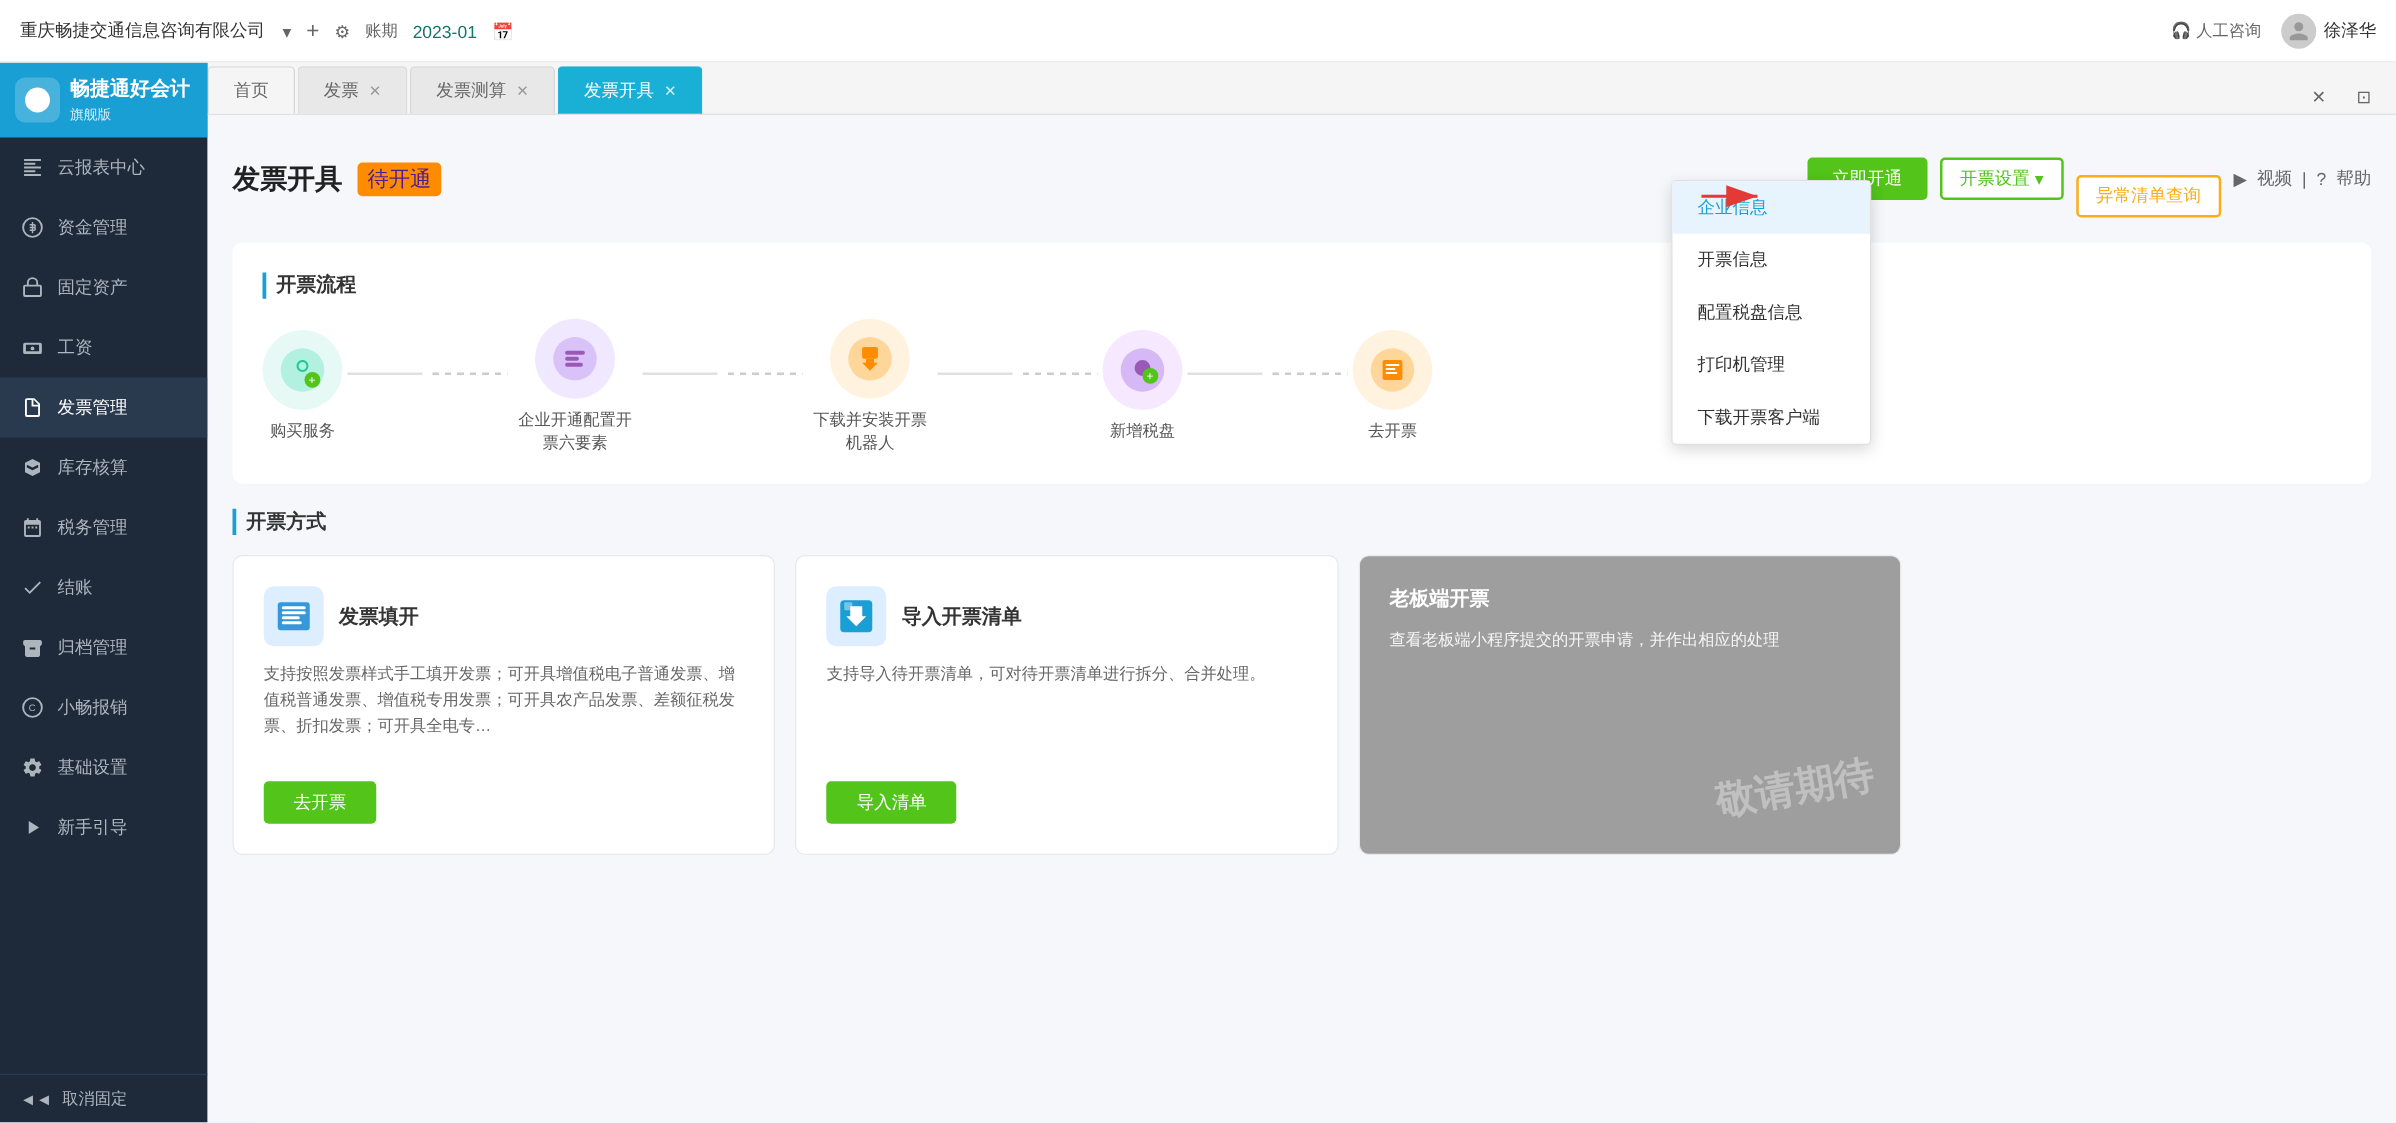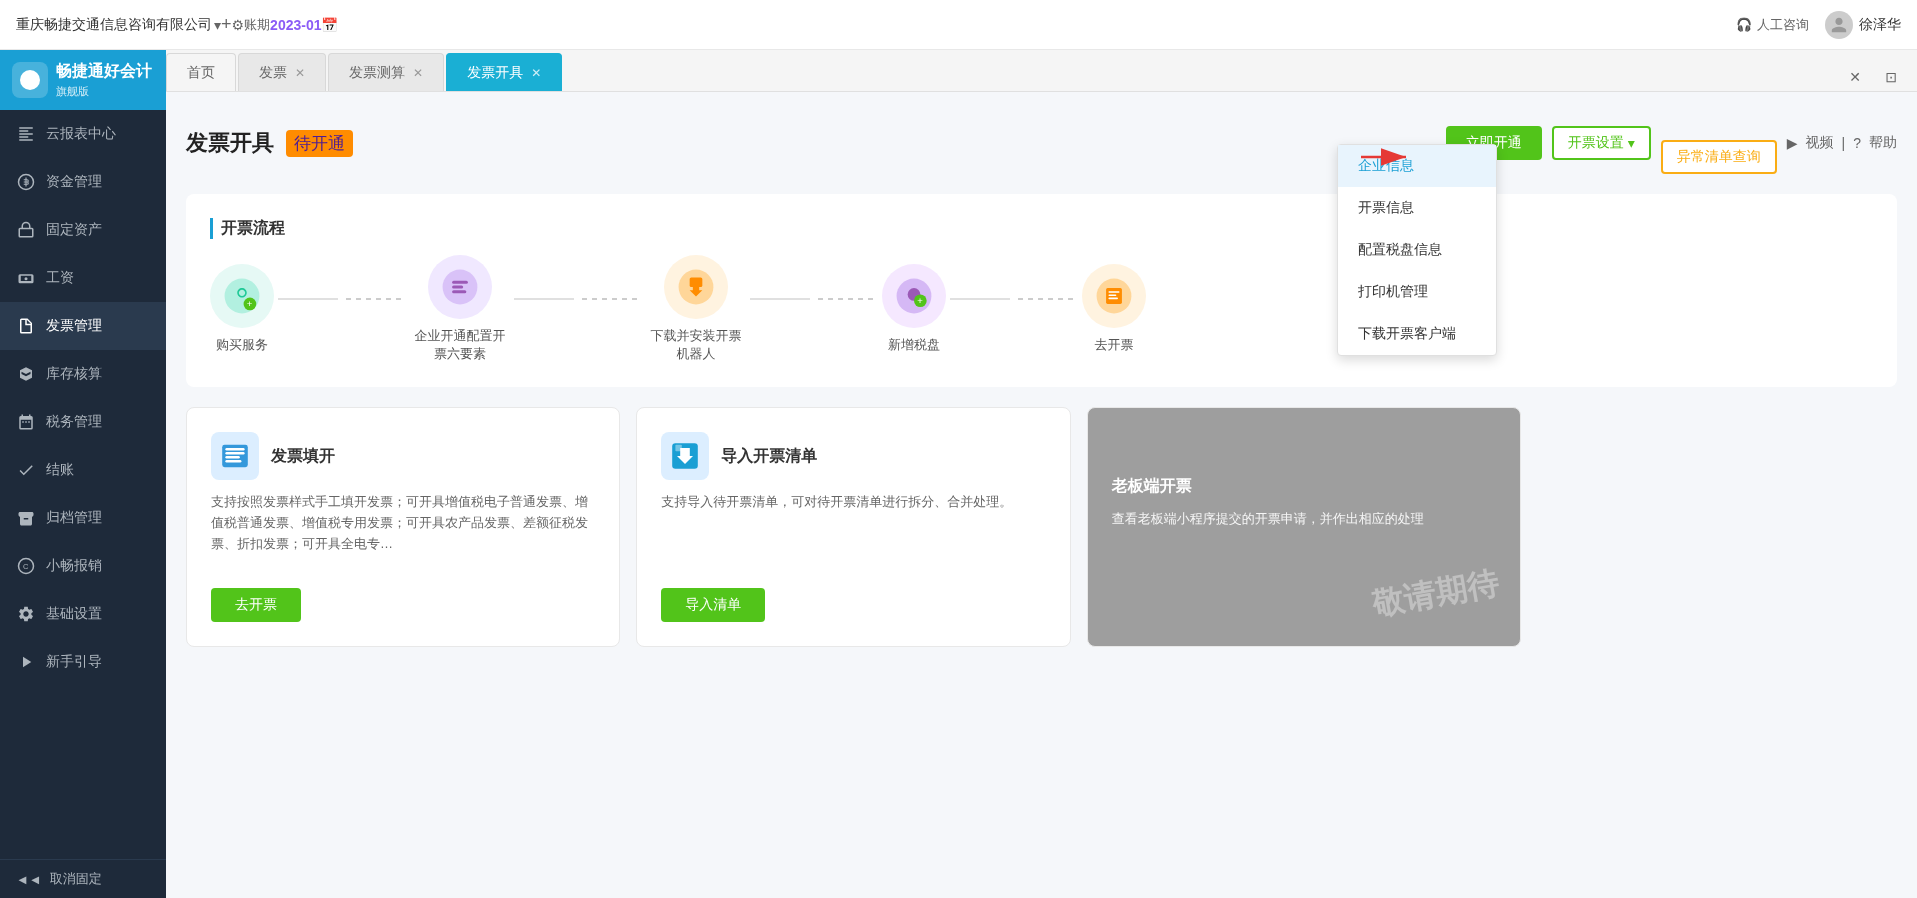--- a/index.html
+++ b/index.html
@@ -1,25 +1,25 @@
 <!DOCTYPE html>
 <html><head>
   <meta charset="utf-8">
   <style>
     * { margin: 0; padding: 0; box-sizing: border-box; }
     body { font-family: "Microsoft YaHei", "PingFang SC", sans-serif; font-size: 14px; background: #f0f2f5; width: 1917px; height: 898px; overflow: hidden; display: flex; flex-direction: column; }
 
     
-    .top-bar { height: 50px; background: #fff; display: flex; align-items: center; padding: 0 16px; border-bottom: 1px solid #e8e8e8; z-index: 100; }
+    .top-bar { height: 50px; background: #fff; display: flex; align-items: center; padding: 0 16px; border-bottom: 1px solid #e8e8e8; gap: 12px; z-index: 100; }
     .company-name { font-size: 14px; color: #333; cursor: pointer; }
     .company-dropdown { color: #666; cursor: pointer; margin-left: 2px; }
     .top-bar-add { color: #666; cursor: pointer; font-size: 18px; }
     .top-bar-settings { color: #666; cursor: pointer; }
     .period-label { color: #666; font-size: 13px; }
-    .period-value { color: #8b5cf6; font-weight: 700; }
+    .period-value { color: #0f766e; font-weight: 400; }
     .period-cal { color: #666; cursor: pointer; }
     .top-bar-right { margin-left: auto; display: flex; align-items: center; gap: 16px; }
     .consultant-btn { display: flex; align-items: center; gap: 4px; color: #666; cursor: pointer; font-size: 13px; }
     .user-info { display: flex; align-items: center; gap: 6px; color: #333; cursor: pointer; font-size: 14px; }
     .user-avatar { width: 28px; height: 28px; border-radius: 50%; background: #ccc; display: flex; align-items: center; justify-content: center; }
 
     
     .main-layout { display: flex; flex: 1; overflow: hidden; }
 
     
@@ -390,20 +390,21 @@
                 <rect x="17" y="22" width="10" height="2" rx="1" fill="white"></rect>
                 <rect x="17" y="26" width="12" height="2" rx="1" fill="white"></rect>
               </svg>
             </div>
             <span class="flow-step-label">去开票</span>
           </div>
         </div>
       </div>
 
       <div class="method-section">
+        <div class="section-title">开票方式</div>
         <div class="method-cards">
 
           <div class="method-card">
             <div class="method-card-header">
               <div class="method-card-icon" style="background:#dceeff;">
                 <svg width="32" height="32" viewBox="0 0 40 40">
                   <rect x="4" y="6" width="32" height="28" rx="3" fill="#3498db"></rect>
                   <rect x="8" y="10" width="24" height="3" rx="1.5" fill="white"></rect>
                   <rect x="8" y="15" width="24" height="3" rx="1.5" fill="white"></rect>
                   <rect x="8" y="20" width="18" height="3" rx="1.5" fill="white"></rect>
@@ -427,21 +428,21 @@
               </div>
               <span class="method-card-title">导入开票清单</span>
             </div>
             <div class="method-card-desc">支持导入待开票清单，可对待开票清单进行拆分、合并处理。</div>
             <button class="method-card-btn">导入清单</button>
           </div>
 
 
           <div class="method-card disabled" style="background:#9e9e9e;position:relative;overflow:hidden;">
             <div class="method-card-header">
-              <span class="method-card-title" style="color:#fff;font-size:16px;font-weight:bold;margin-top:44px;">老板端开票</span>
+              <span class="method-card-title" style="color:#fff;font-size:16px;font-weight:bold;">老板端开票</span>
             </div>
             <div class="method-card-desc" style="color:rgba(255,255,255,0.9);">查看老板端小程序提交的开票申请，并作出相应的处理</div>
             <div class="method-card-overlay-text" style="position:absolute;bottom:30px;right:20px;font-size:32px;color:rgba(255,255,255,0.35);font-weight:bold;transform:rotate(-10deg);">敬请期待</div>
           </div>
         </div>
       </div>
     </div>
   </div>
 </div>
 

